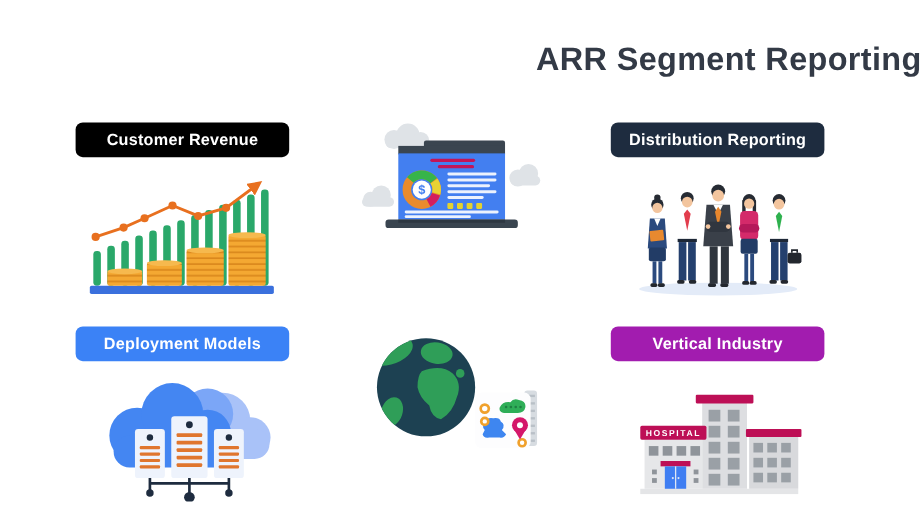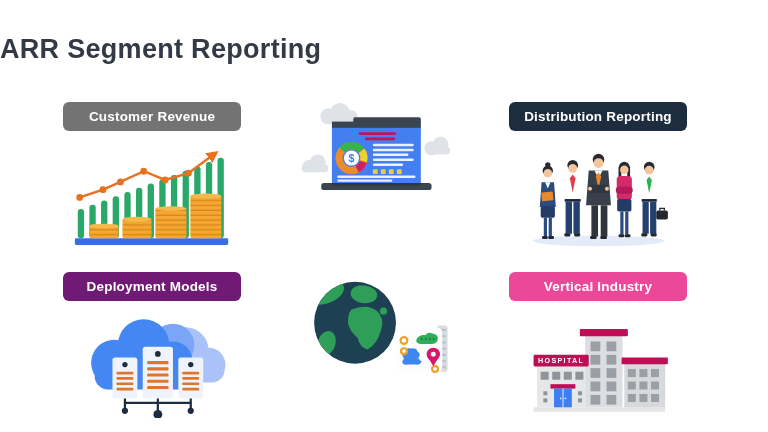--- a/index.html
+++ b/index.html
@@ -1,37 +1,37 @@
 <!DOCTYPE html>
 <html><head>
 <meta charset="utf-8">
 <style>
   * { box-sizing: border-box; margin: 0; padding: 0; }
   html, body { width: 768px; height: 432px; background: #ffffff; overflow: hidden;
                font-family: "Liberation Sans", sans-serif; }
-  h1.page-title { margin: 34px 0 0; text-align: left; font-size: 27px; font-weight: 800;
+  h1.page-title { margin: 34px 0 0; text-align: right; font-size: 27px; font-weight: 800;
                   letter-spacing: .3px; color: #333A46; }
   .grid { display: grid; grid-template-columns: repeat(3, 223px); justify-content: center;
           margin-top: 37px; row-gap: 24px; position: relative; left: -9px; }
   .cell { display: flex; flex-direction: column; align-items: center; }
   .banner { width: 178px; height: 29px; border-radius: 6px; display: flex; align-items: center;
             justify-content: center; color: #fff; font-weight: bold; font-size: 13.5px;
             letter-spacing: .2px; margin-bottom: 12px; }
   .illus { height: 105px; display: block; }
   svg text { font-family: "Liberation Sans", sans-serif; }
 </style>
 </head>
 <body>
 
 <h1 class="page-title" style="color: rgb(51, 58, 70);">ARR Segment Reporting</h1>
 
 <div class="grid">
 
   <div class="cell">
-    <div class="banner" style="background-color: #737373;">Customer Revenue</div>
+    <div class="banner" style="background-color: #000000;">Customer Revenue</div>
     <svg class="illus" viewBox="0 0 170 108" width="165" height="105">
       <defs>
         <pattern id="coinp" width="6" height="5" patternUnits="userSpaceOnUse">
           <rect width="6" height="5" fill="#F4A832"></rect>
             <rect y="3.6" width="6" height="1.4" fill="#D9871C"></rect>
         </pattern>
         <marker id="arw" viewBox="0 0 10 10" refX="6" refY="5" markerWidth="5" markerHeight="5" orient="auto">
           <path d="M0,0 L10,5 L0,10 z" fill="#E8701F"></path>
         </marker>
       </defs>
@@ -190,21 +190,21 @@
           <rect x="153" y="66" width="7" height="36" fill="#24406E"></rect>
         <rect x="143" y="101.5" width="7" height="3.5" rx="1.5" fill="#23272E"></rect>
           <rect x="153.5" y="101.5" width="7" height="3.5" rx="1.5" fill="#23272E"></rect>
         <path d="M164,76 v-2.5 h5 v2.5" fill="none" stroke="#23272E" stroke-width="1.5"></path>
         <rect x="160" y="76" width="13" height="10" rx="2" fill="#23272E"></rect>
       </g>
     </svg>
   </div>
 
   <div class="cell">
-    <div class="banner" style="background-color: #701a75;">Deployment Models</div>
+    <div class="banner" style="background-color: #3b82f6;">Deployment Models</div>
     <svg class="illus" viewBox="0 0 190 118" width="169" height="105">
       <g fill="#A9C2F8">
         <circle cx="132" cy="42" r="26"></circle>
           <circle cx="158" cy="58" r="19"></circle>
           <rect x="120" y="50" width="56" height="28" rx="14"></rect>
       </g>
       <circle cx="118" cy="36" r="24" fill="#7BA6F7"></circle>
       <g fill="#4486F2">
         <circle cx="52" cy="56" r="26"></circle>
           <circle cx="85" cy="36" r="29"></circle>
@@ -286,21 +286,21 @@
           <circle cx="127" cy="89" r="3.3"></circle>
           <circle cx="162" cy="109" r="3.3"></circle>
       </g>
       <polygon points="153.5,95 166.5,95 160,106" fill="#D4176A"></polygon>
       <circle cx="160" cy="92.5" r="7.5" fill="#D4176A"></circle>
       <circle cx="160" cy="92.5" r="2.8" fill="#FFFFFF"></circle>
     </svg>
   </div>
 
   <div class="cell">
-    <div class="banner" style="background-color: #ec4899;">Vertical Industry</div>
+    <div class="banner" style="background-color: #a21caf;">Vertical Industry</div>
     <svg class="illus" viewBox="0 0 190 118" width="169" height="105">
       <rect x="22" y="106" width="148" height="5" fill="#E4E5E7"></rect>
 
       <rect x="80" y="25" width="42" height="81" fill="#DDDEE1"></rect>
       <rect x="74" y="18" width="54" height="8" rx="1" fill="#BD0F56"></rect>
       <g fill="#9AA0A6">
         <rect x="86" y="32" width="11" height="11"></rect>
           <rect x="104" y="32" width="11" height="11"></rect>
         <rect x="86" y="47" width="11" height="11"></rect>
           <rect x="104" y="47" width="11" height="11"></rect>

